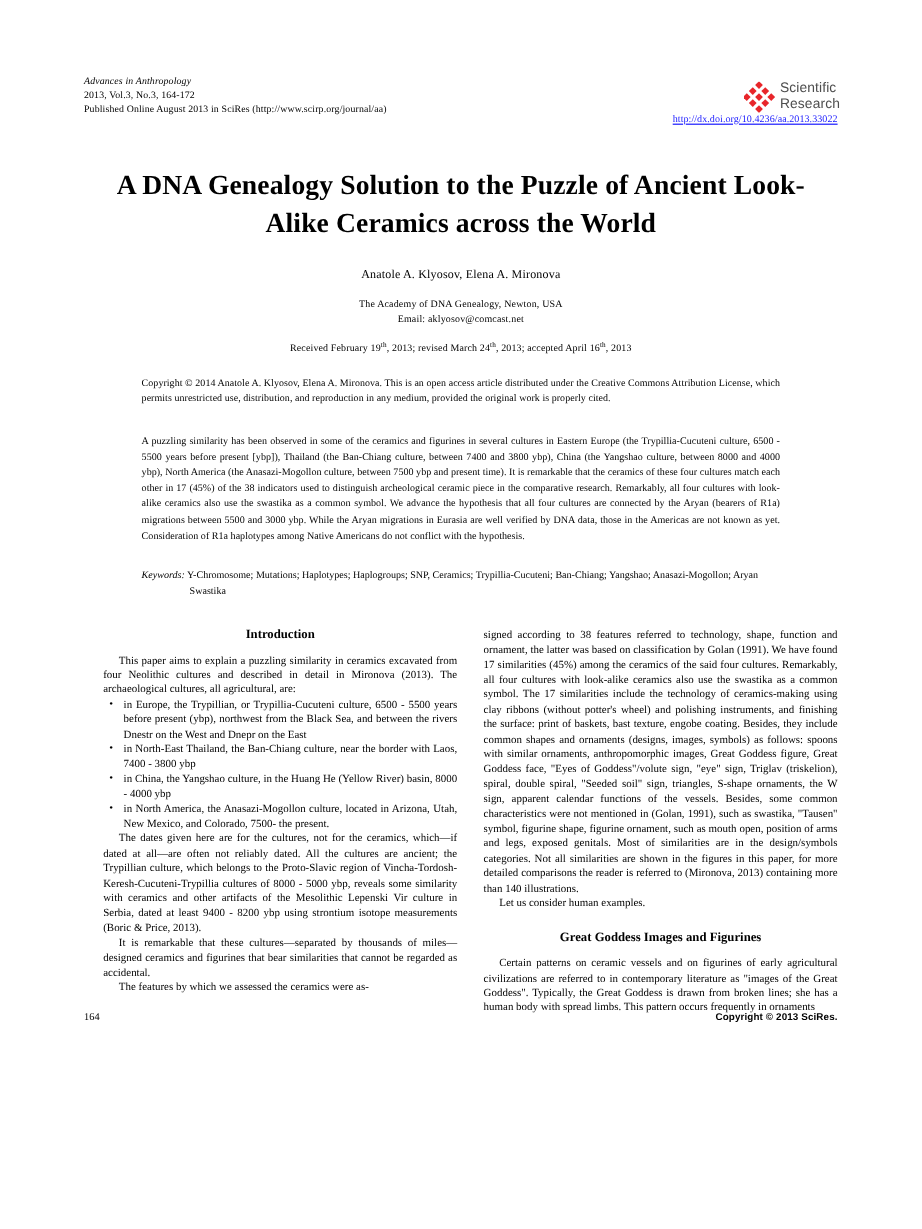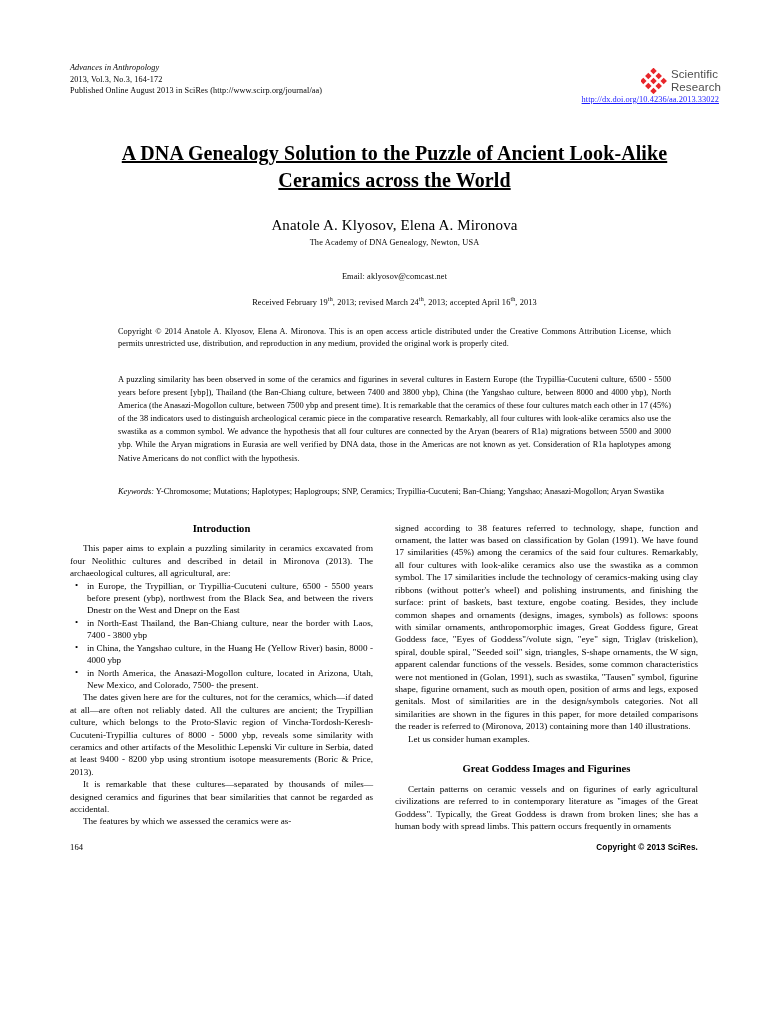--- a/index.html
+++ b/index.html
@@ -14,21 +14,21 @@
     color: #000000;
     position: relative;
     overflow: hidden;
   }
   .page {
     position: absolute;
     left: 0; top: 0;
     width: 768px;
     height: 880px;
     box-sizing: border-box;
-    padding: 62px 49px 0 70px;
+    padding: 62px 70px 0 70px;
   }
 
   
   .masthead {
     position: relative;
     height: 48px;
   }
   .journal-info {
     font-size: 8.2px;
     line-height: 1.42;
@@ -67,45 +67,43 @@
     letter-spacing: .05px;
     white-space: nowrap;
   }
 
   
   .title-block {
     margin-top: 30px;
     text-align: center;
   }
   .paper-title {
-    font-size: 20px;
+    font-size: 23px;
     font-weight: bold;
     line-height: 1.33;
     letter-spacing: .1px;
     margin: 0;
     padding: 0 24px;
-    text-decoration: underline;
   }
   .authors {
     margin-top: 22px;
-    font-size: 15px;
+    font-size: 10px;
     line-height: 1.38;
     letter-spacing: .15px;
   }
   .affiliation {
     font-size: 8.3px;
     line-height: 1.45;
     letter-spacing: .15px;
-    margin-top: 1px;
+    margin-top: 11px;
   }
   .email {
     font-size: 8.3px;
     line-height: 1.45;
     letter-spacing: .15px;
-    margin-top: 22px;
   }
   .dates {
     margin-top: 13px;
     font-size: 8.3px;
     letter-spacing: .12px;
   }
   .dates sup { font-size: 6px; }
 
   
   .copyright-note {
@@ -132,20 +130,21 @@
   .keywords .kw-label {
     font-style: italic;
     margin-left: -40px;
   }
 
   
   .columns {
     margin-top: 24px;
     display: flex;
     gap: 22px;
+    margin-left: 16px;
   }
   .col {
     width: 303px;
     font-size: 9.1px;
     line-height: 1.365;
     text-align: justify;
     letter-spacing: .01px;
   }
   .section-head {
     font-family: "Liberation Serif", "DejaVu Serif", serif;

